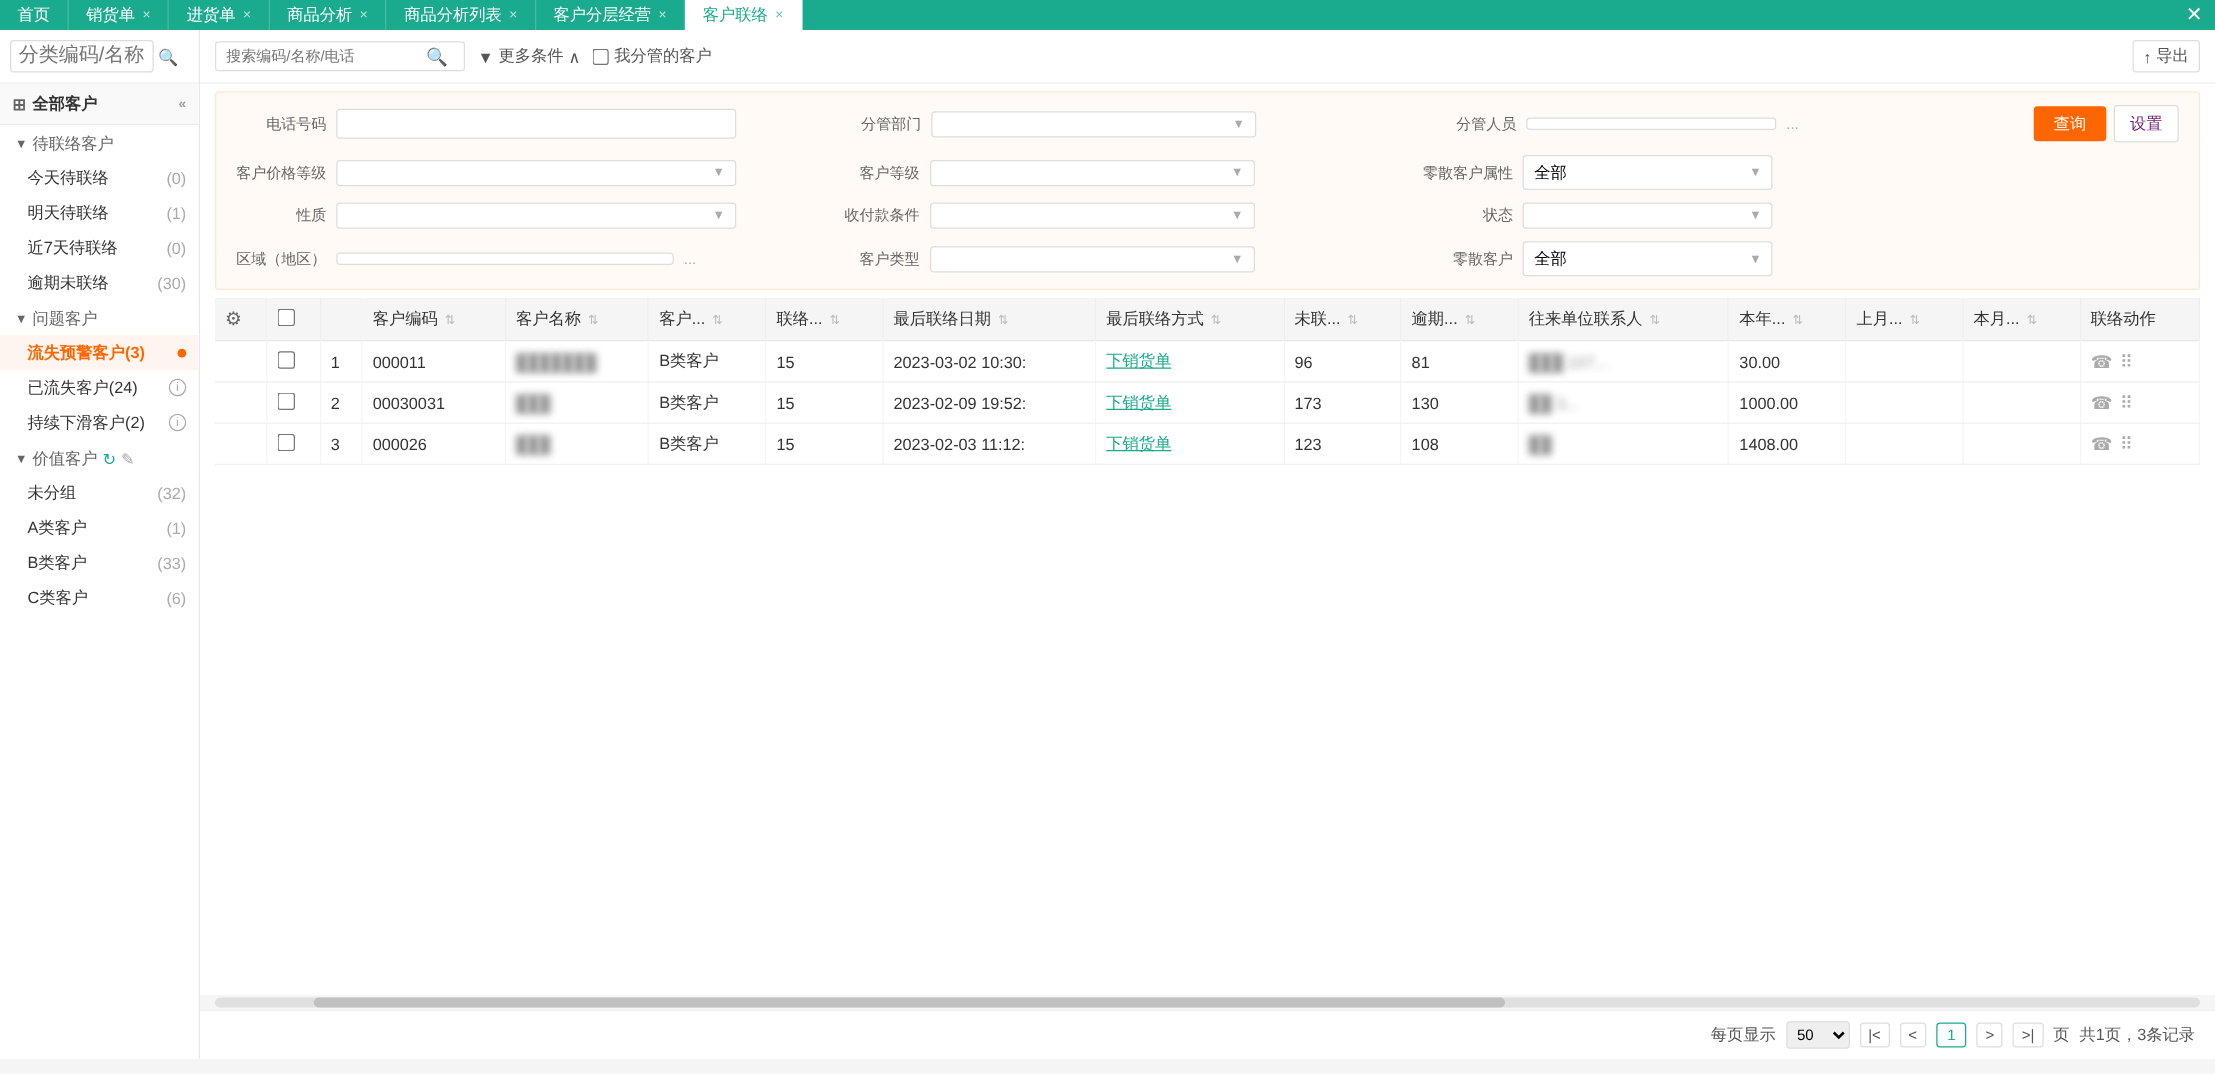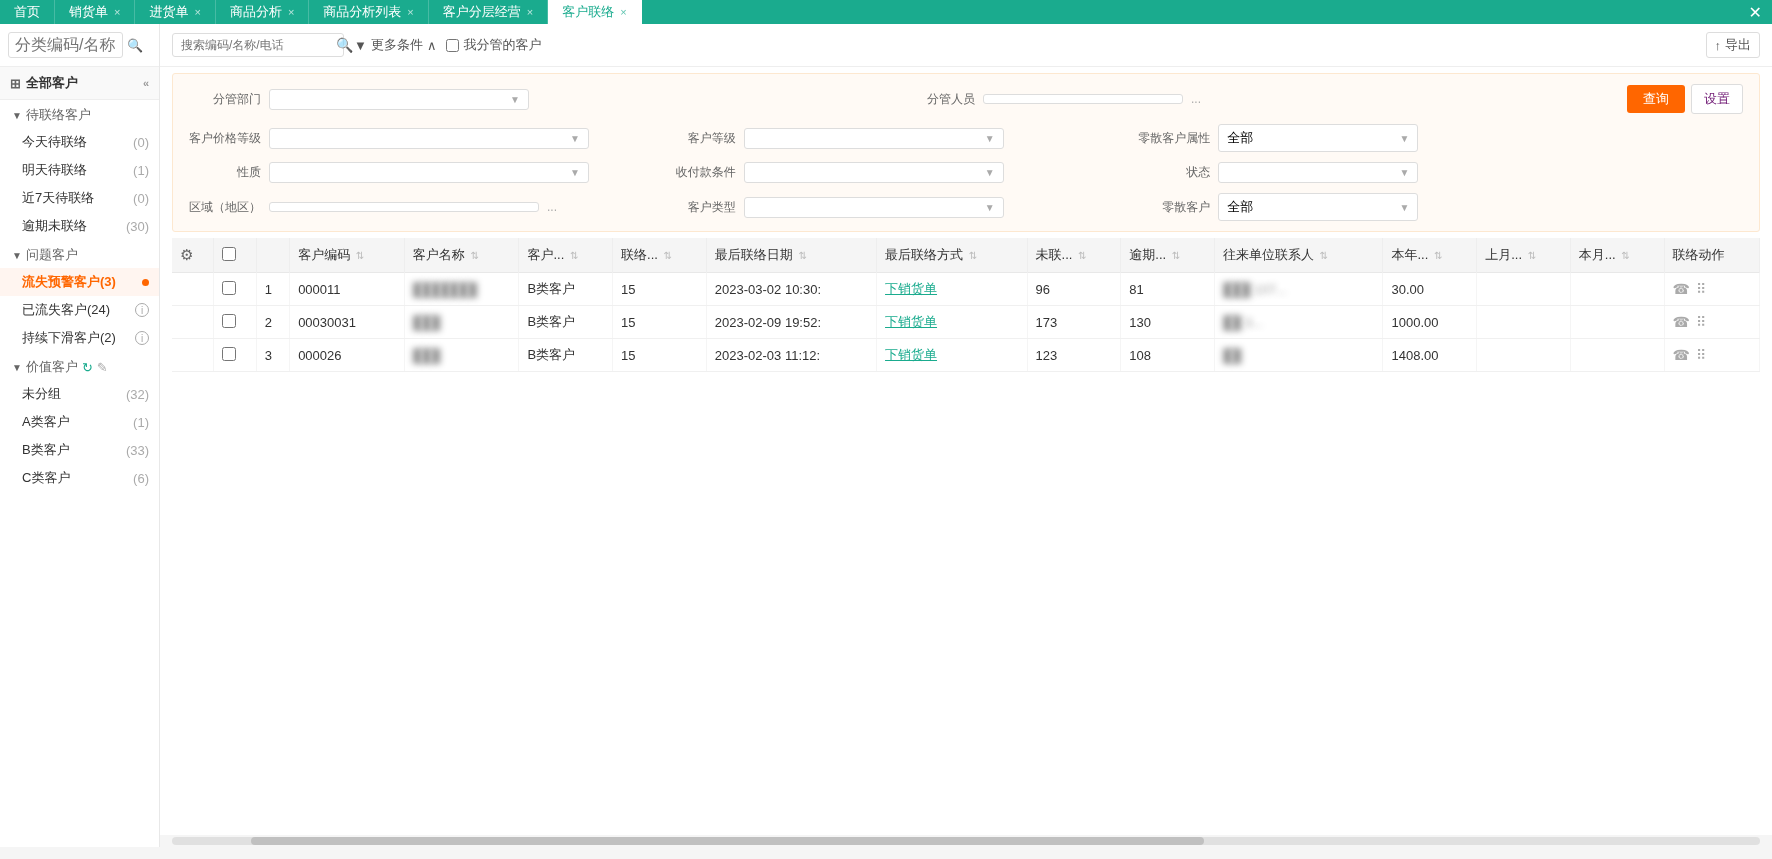--- a/index.html
+++ b/index.html
@@ -163,21 +163,21 @@
       border-bottom: 1px solid #eee;
       background: #fff;
       gap: 10px;
     }
     .search-input-wrap {
       display: flex;
       align-items: center;
       border: 1px solid #ddd;
       border-radius: 3px;
       padding: 3px 8px;
-      width: 172px;
+      width: 200px;
     }
     .search-input-wrap input {
       border: none;
       outline: none;
       font-size: 12px;
       width: 160px;
       color: #999;
     }
     .search-input-wrap .search-btn {
       color: #ff6600;
@@ -556,20 +556,24 @@
       </div>
       <div class="export-btn">
         <span>↑</span>
         <span>导出</span>
       </div>
     </div>
 
     <div class="filter-panel">
 
       <div class="filter-row">
+        <div class="filter-cell">
+          <span class="filter-label">电话号码</span>
+          <input class="filter-input" type="text" style="max-width: 320px;">
+        </div>
         <div class="filter-cell">
           <span class="filter-label">分管部门</span>
           <div class="filter-select" style="max-width:260px;">
             <span></span>
             <span class="arrow-down">▼</span>
           </div>
         </div>
         <div class="filter-cell">
           <span class="filter-label">分管人员</span>
           <div class="filter-select" style="max-width:200px;">
@@ -761,15 +765,30 @@
         </tbody>
       </table>
     </div>
 
     <div class="h-scrollbar-container">
       <div class="h-scrollbar-track">
         <div class="h-scrollbar-thumb"></div>
       </div>
     </div>
 
+    <div class="table-footer">
+      <span>每页显示</span>
+      <select class="page-size-select">
+        <option>50</option>
+        <option>20</option>
+        <option>100</option>
+      </select>
+      <button class="page-nav-btn">|&lt;</button>
+      <button class="page-nav-btn">&lt;</button>
+      <span class="page-num">1</span>
+      <button class="page-nav-btn">&gt;</button>
+      <button class="page-nav-btn">&gt;|</button>
+      <span>页</span>
+      <span>共1页，3条记录</span>
+    </div>
 
   </div>
 </div>
 
 </body></html>

